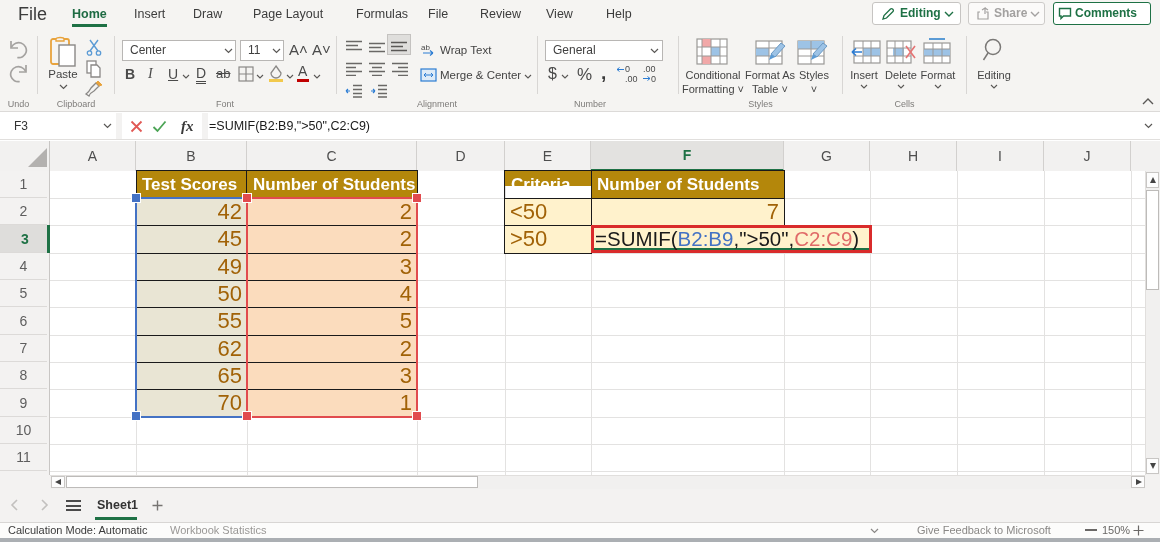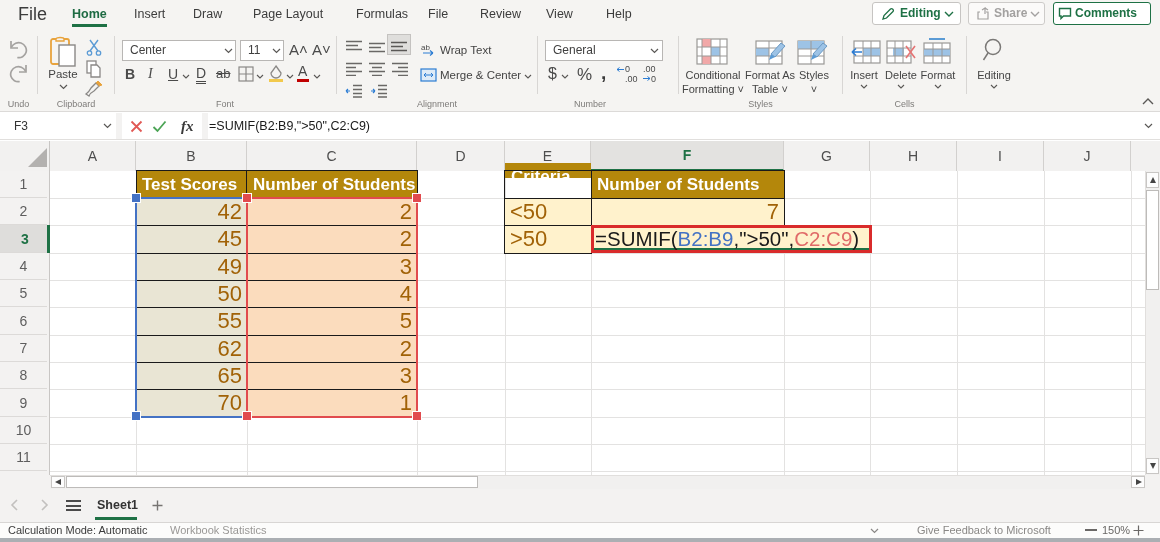--- a/index.html
+++ b/index.html
@@ -390,21 +390,21 @@
 
 <div class="abs" style="left:246px;top:197px;width:172px;height:221px;border:2px solid #E14B4E;"></div>
 
 <div class="abs" style="left:132px;top:194px;width:8px;height:8px;background:#4472C4;box-shadow:0 0 0 1px #fff;"></div>
 <div class="abs" style="left:132px;top:412px;width:8px;height:8px;background:#4472C4;box-shadow:0 0 0 1px #fff;"></div>
 <div class="abs" style="left:243px;top:194px;width:8px;height:8px;background:#E14B4E;box-shadow:0 0 0 1px #fff;"></div>
 <div class="abs" style="left:413px;top:194px;width:8px;height:8px;background:#E14B4E;box-shadow:0 0 0 1px #fff;"></div>
 <div class="abs" style="left:243px;top:412px;width:8px;height:8px;background:#E14B4E;box-shadow:0 0 0 1px #fff;"></div>
 <div class="abs" style="left:413px;top:412px;width:8px;height:8px;background:#E14B4E;box-shadow:0 0 0 1px #fff;"></div>
 
-<div class="cell goldc" style="left:505px;top:163px;width:86px;height:15px;line-height:27px;">Criteria</div>
+<div class="cell goldc" style="left:505px;top:171px;width:86px;height:15px;line-height:27px;">Criteria</div>
 <div class="cell goldc" style="left:591px;top:171px;width:193px;height:27px;line-height:27px;">Number of Students</div>
 <div class="cell" style="left:505px;top:198px;width:86px;height:27px;line-height:27px;background:#FFF2CC;padding-left:5px;">&lt;50</div>
 <div class="cell" style="left:505px;top:225px;width:86px;height:28px;line-height:28px;background:#FFF2CC;padding-left:5px;">&gt;50</div>
 <div class="cell num" style="left:591px;top:198px;width:193px;height:27px;line-height:27px;background:#FFF2CC;">7</div>
 
 <div class="abs" style="left:505px;top:170px;width:280px;height:1px;background:#1A1A1A;"></div>
 <div class="abs" style="left:505px;top:198px;width:280px;height:1px;background:#1A1A1A;"></div>
 <div class="abs" style="left:505px;top:225px;width:280px;height:1px;background:#1A1A1A;"></div>
 <div class="abs" style="left:505px;top:253px;width:87px;height:1px;background:#1A1A1A;"></div>
 <div class="abs" style="left:504px;top:170px;width:1px;height:84px;background:#1A1A1A;"></div>

